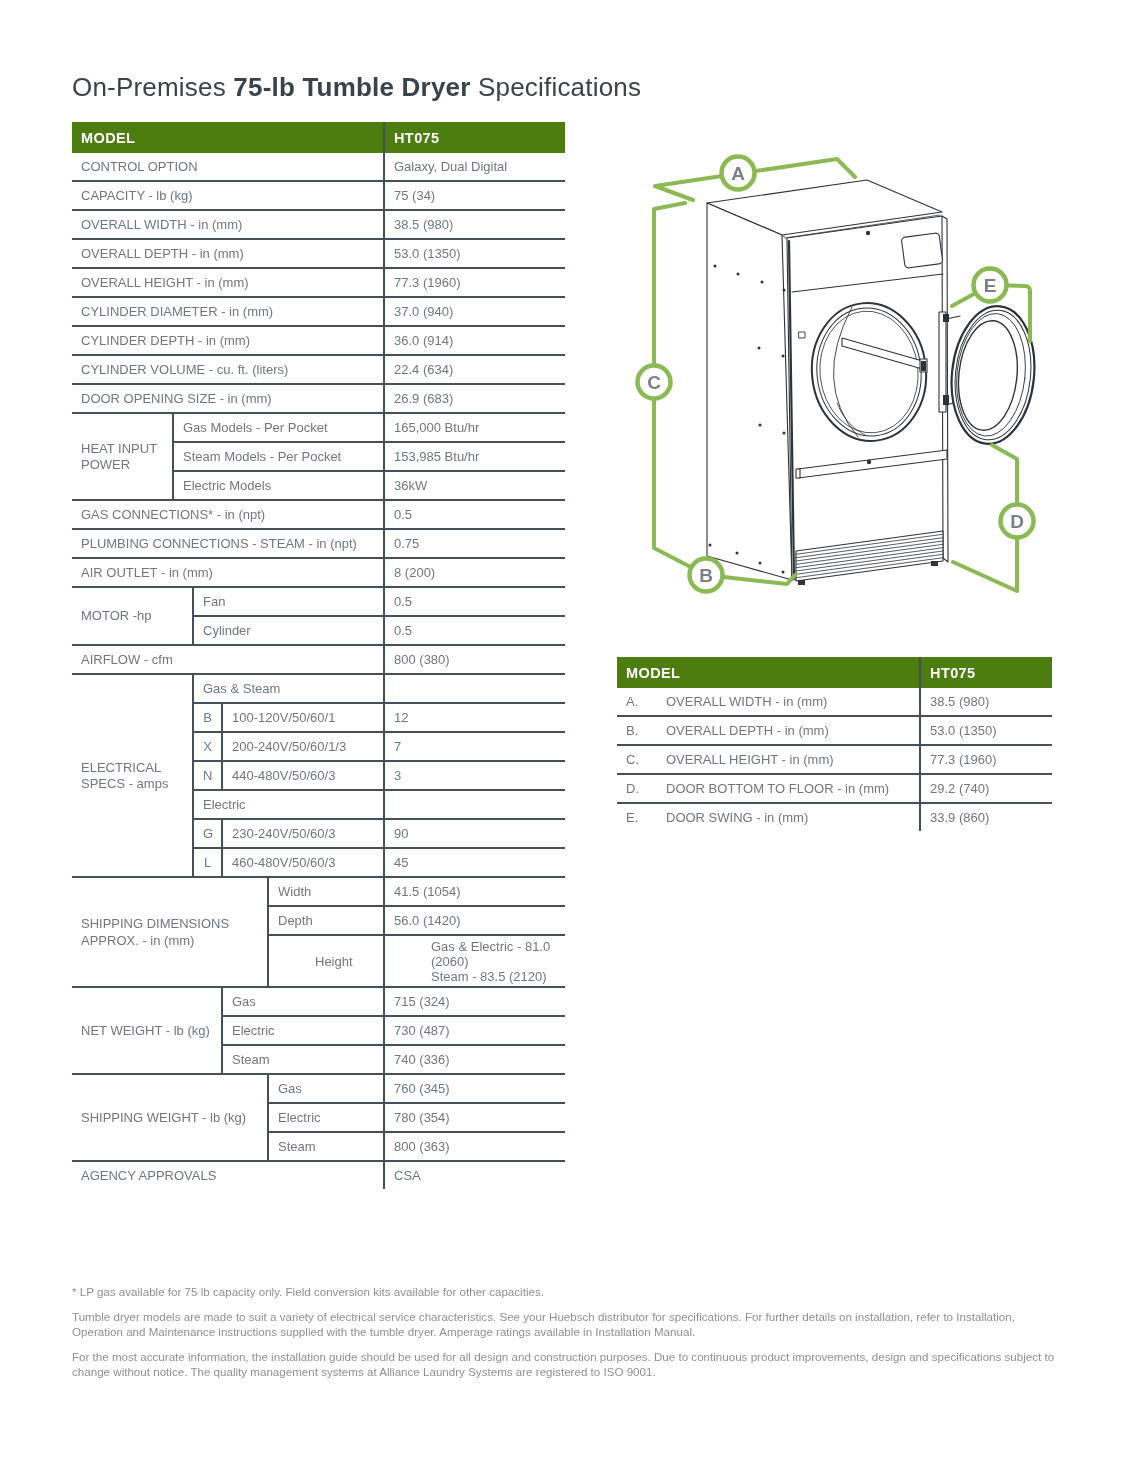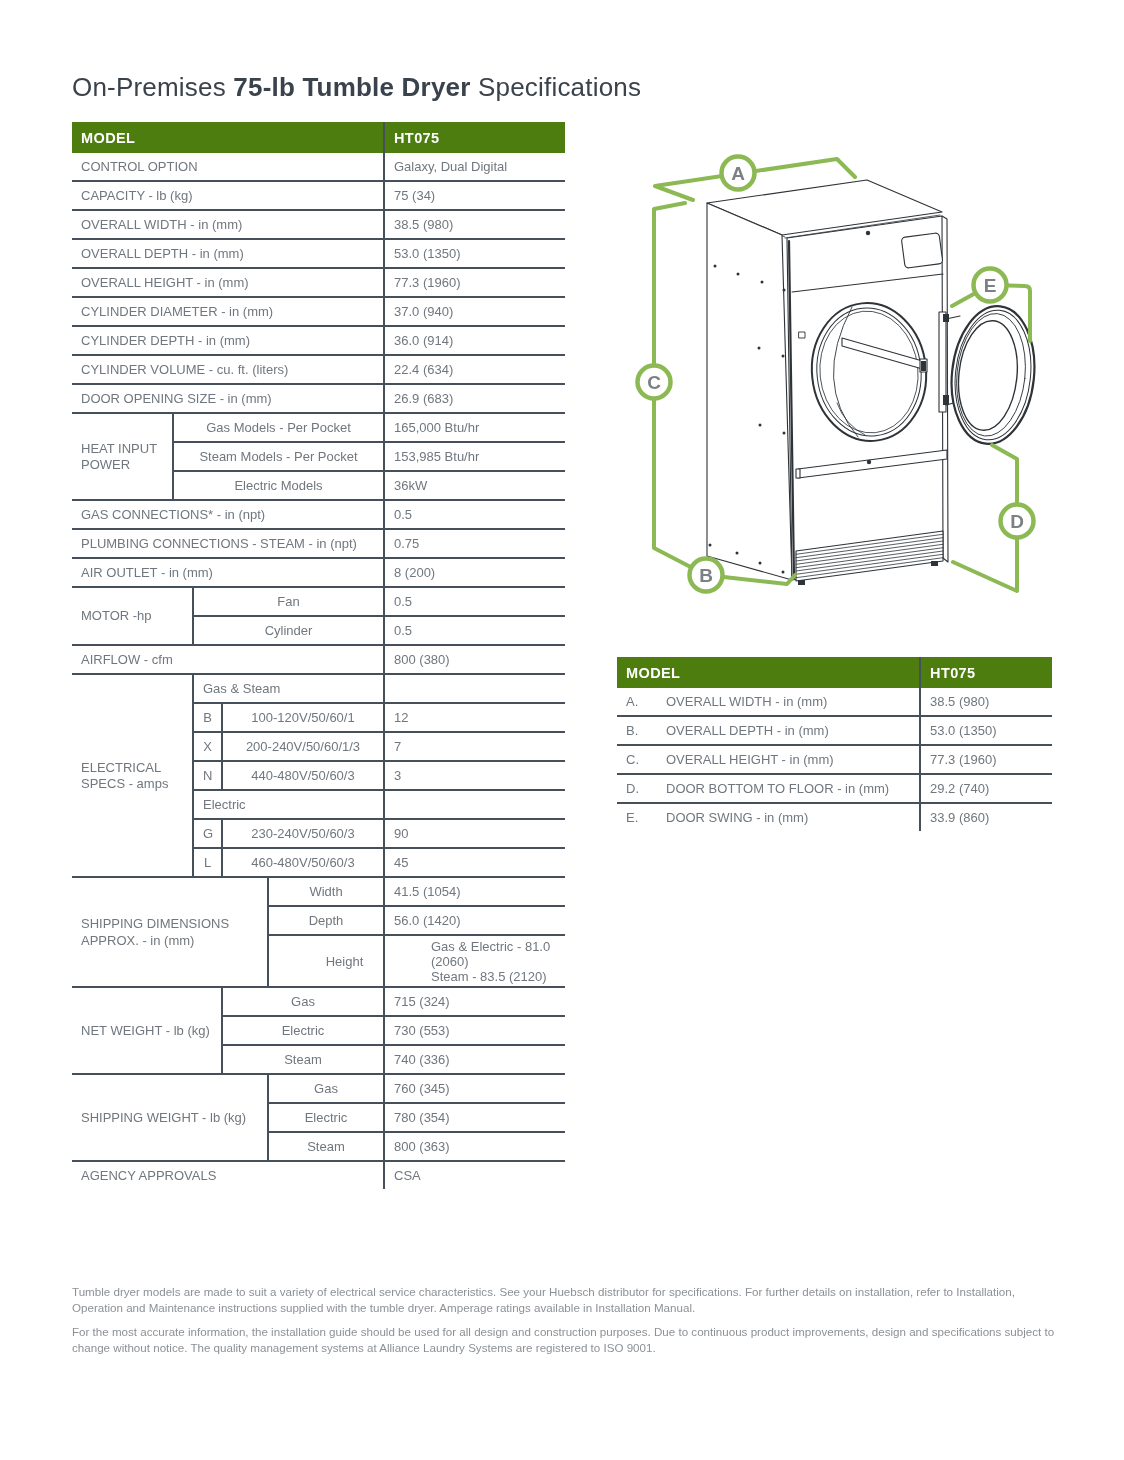--- a/index.html
+++ b/index.html
@@ -8,21 +8,21 @@
   .title{position:absolute;left:72px;top:72px;font-size:26px;color:#3A424C;letter-spacing:.2px;}
   .title b{font-weight:bold;}
 
   
   .spec-table{border-collapse:collapse;table-layout:fixed;font-size:13px;color:#70777E;}
   .spec-table th{background:#4d7c0f;color:#ffffff;font-weight:bold;font-size:14.5px;
                  text-align:left;padding:0 9px;height:31px;letter-spacing:.4px;}
   .spec-table td{height:27px;padding:0 9px;vertical-align:middle;overflow:hidden;}
   .bb{border-bottom:2px solid #46505A;}
   .bl{border-left:2px solid #46505A;}
-  .sub{text-align:center;}
+  .sub{text-align:left;}
   .subL{text-align:left;}
   .code{text-align:center;padding:0 4px;}
   .glbl{vertical-align:top;padding-top:5px;line-height:16px;}
   .glbl2{margin-top:1px;}
   .h2 td{height:50px;padding-left:46px;}
   .val2 div{line-height:15px;}
 
   #main-table{position:absolute;left:72px;top:122px;width:493px;}
   #dims-table{position:absolute;left:617px;top:657px;width:435px;}
   #dims-table td.ltr{color:#70777E;}
@@ -201,21 +201,21 @@
         </td>
       </tr>
 
       <tr>
         <td colspan="3" rowspan="3" class="glbl bb">NET WEIGHT - lb (kg)</td>
         <td colspan="2" class="sub bl bb">Gas</td>
         <td class="bl bb">715 (324)</td>
       </tr>
       <tr>
           <td colspan="2" class="sub bl bb">Electric</td>
-          <td class="bl bb">730 (553)</td>
+          <td class="bl bb">730 (487)</td>
         </tr>
       <tr>
           <td colspan="2" class="sub bl bb">Steam</td>
           <td class="bl bb">740 (336)</td>
         </tr>
 
       <tr>
         <td colspan="4" rowspan="3" class="glbl bb">SHIPPING WEIGHT - lb (kg)</td>
         <td class="sub bl bb">Gas</td>
         <td class="bl bb">760 (345)</td>
@@ -362,18 +362,19 @@
         </tr>
       <tr>
           <td class="ltr">E.</td>
           <td>DOOR SWING - in (mm)</td>
           <td class="bl">33.9 (860)</td>
         </tr>
     </tbody>
   </table>
 
   <div class="footnotes">
+    <p>* LP gas available for 75 lb capacity only. Field conversion kits available for other capacities.</p>
     <p>Tumble dryer models are made to suit a variety of electrical service characteristics. See your Huebsch distributor for specifications. For further details on installation, refer to Installation, Operation and Maintenance instructions supplied with the tumble dryer. Amperage ratings available in Installation Manual.</p>
     <p>For the most accurate information, the installation guide should be used for all design and construction purposes. Due to continuous product improvements, design and specifications subject to change without notice. The quality management systems at Alliance Laundry Systems are registered to ISO 9001.</p>
   </div>
 
 
 </div>
 
 </body></html>

